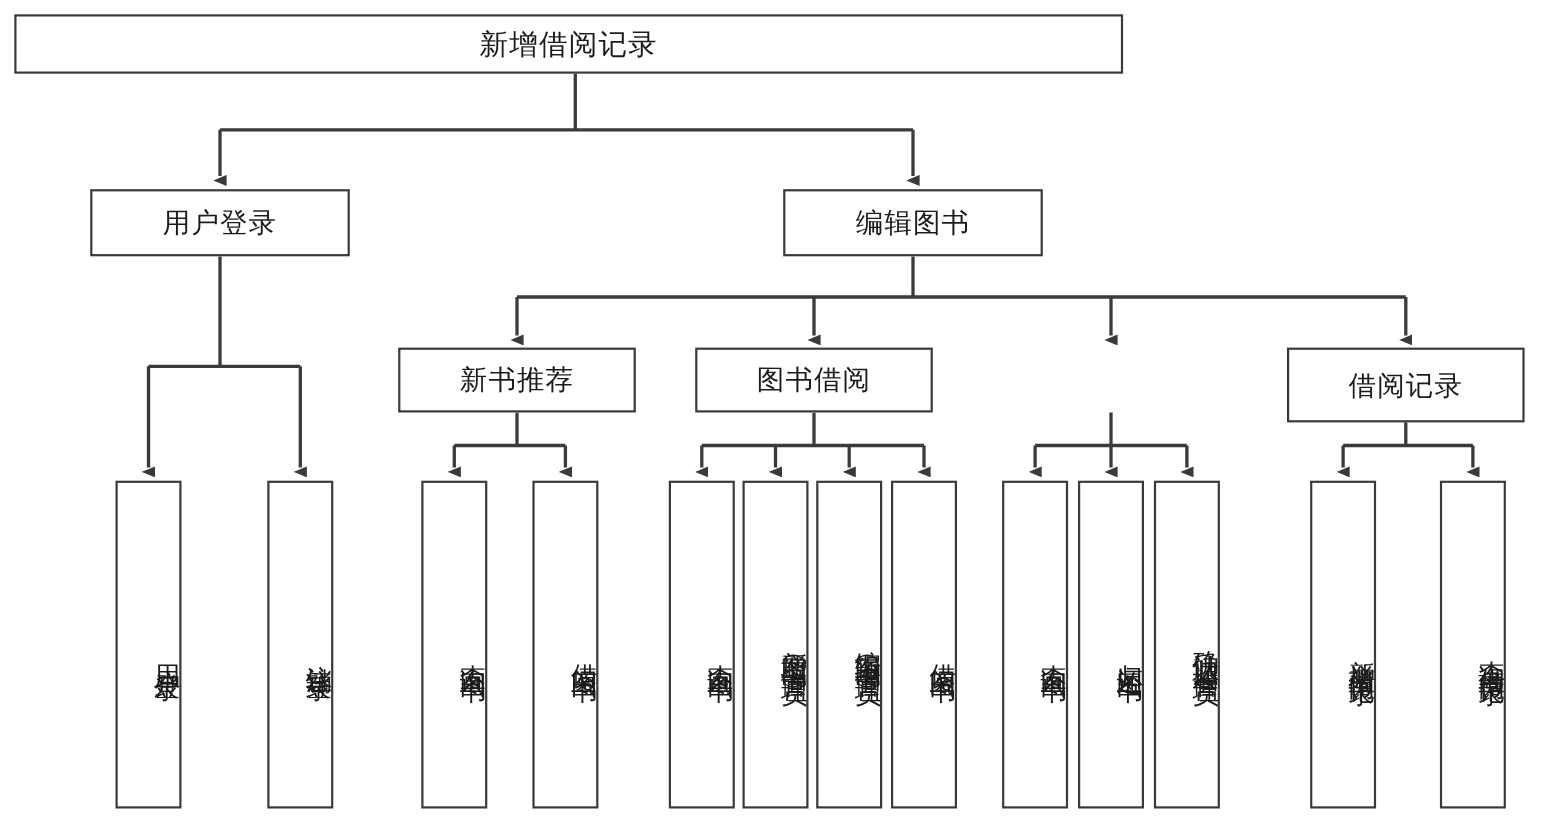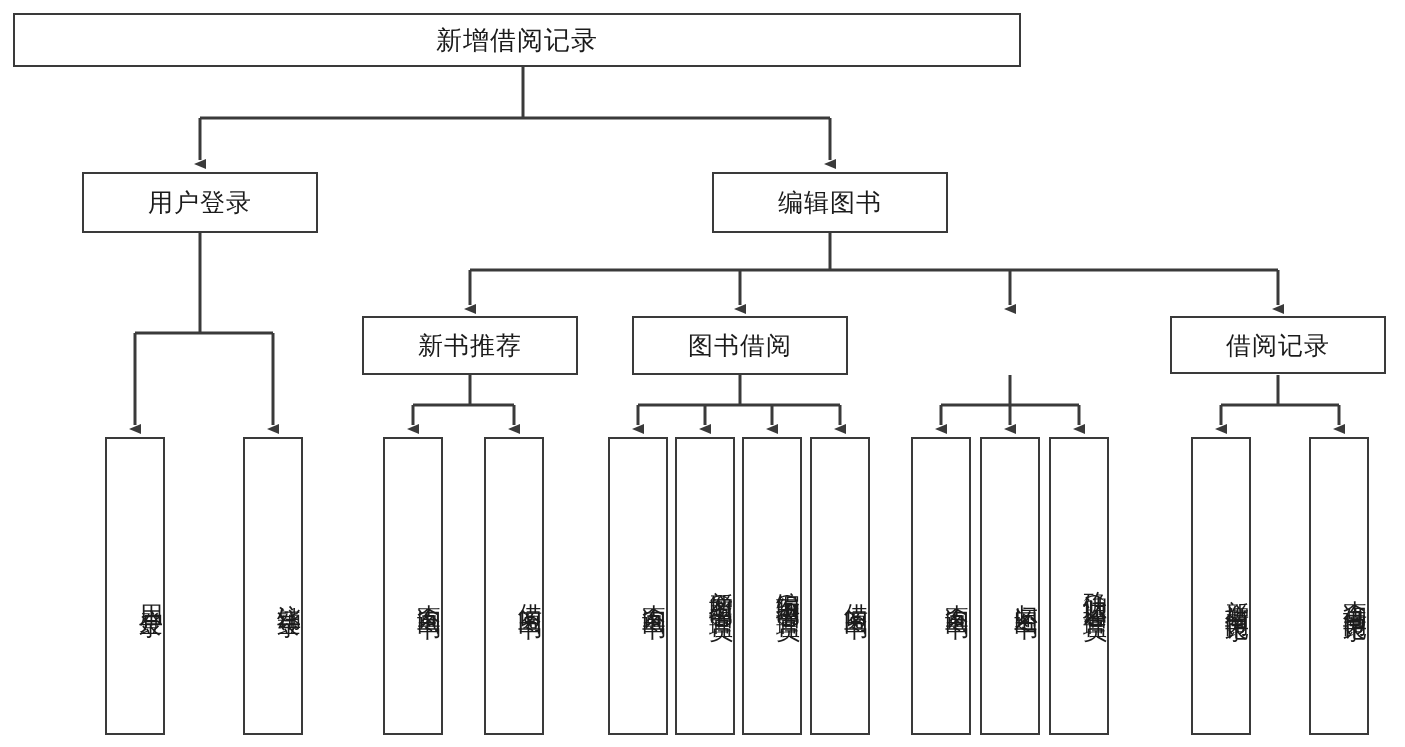--- a/index.html
+++ b/index.html
@@ -118,21 +118,21 @@
     </g>
   </svg>
 
   <div class="node horiz" id="title-node" style="left:13px; top:13px; width:1008px; height:54px;">新增借阅记录</div>
 
   <div class="node horiz" style="left:82px; top:172px; width:236px; height:61px;">用户登录</div>
   <div class="node horiz" style="left:712px; top:172px; width:236px; height:61px;">编辑图书</div>
 
   <div class="node horiz" style="left:362px; top:316px; width:216px; height:59px;">新书推荐</div>
   <div class="node horiz" style="left:632px; top:316px; width:216px; height:59px;">图书借阅</div>
-  <div class="node horiz" style="left:1170px; top:316px; width:216px; height:58px;">借阅记录</div>
+  <div class="node horiz" style="left:1170px; top:316px; width:216px; height:68px;">借阅记录</div>
 
   <div class="node vert" style="left:105px; top:437px; width:60px; height:298px;">用户登录</div>
   <div class="node vert" style="left:243px; top:437px; width:60px; height:298px;">注销登录</div>
 
   <div class="node vert" style="left:383px; top:437px; width:60px; height:298px;">查询图书</div>
   <div class="node vert" style="left:484px; top:437px; width:60px; height:298px;">借阅图书</div>
 
   <div class="node vert" style="left:608px; top:437px; width:60px; height:298px;">查询图书</div>
   <div class="node vert tall" style="left:675px; top:437px; width:60px; height:298px;">新增图书（管理员）</div>
   <div class="node vert tall" style="left:742px; top:437px; width:60px; height:298px;">编辑图书（管理员）</div>

